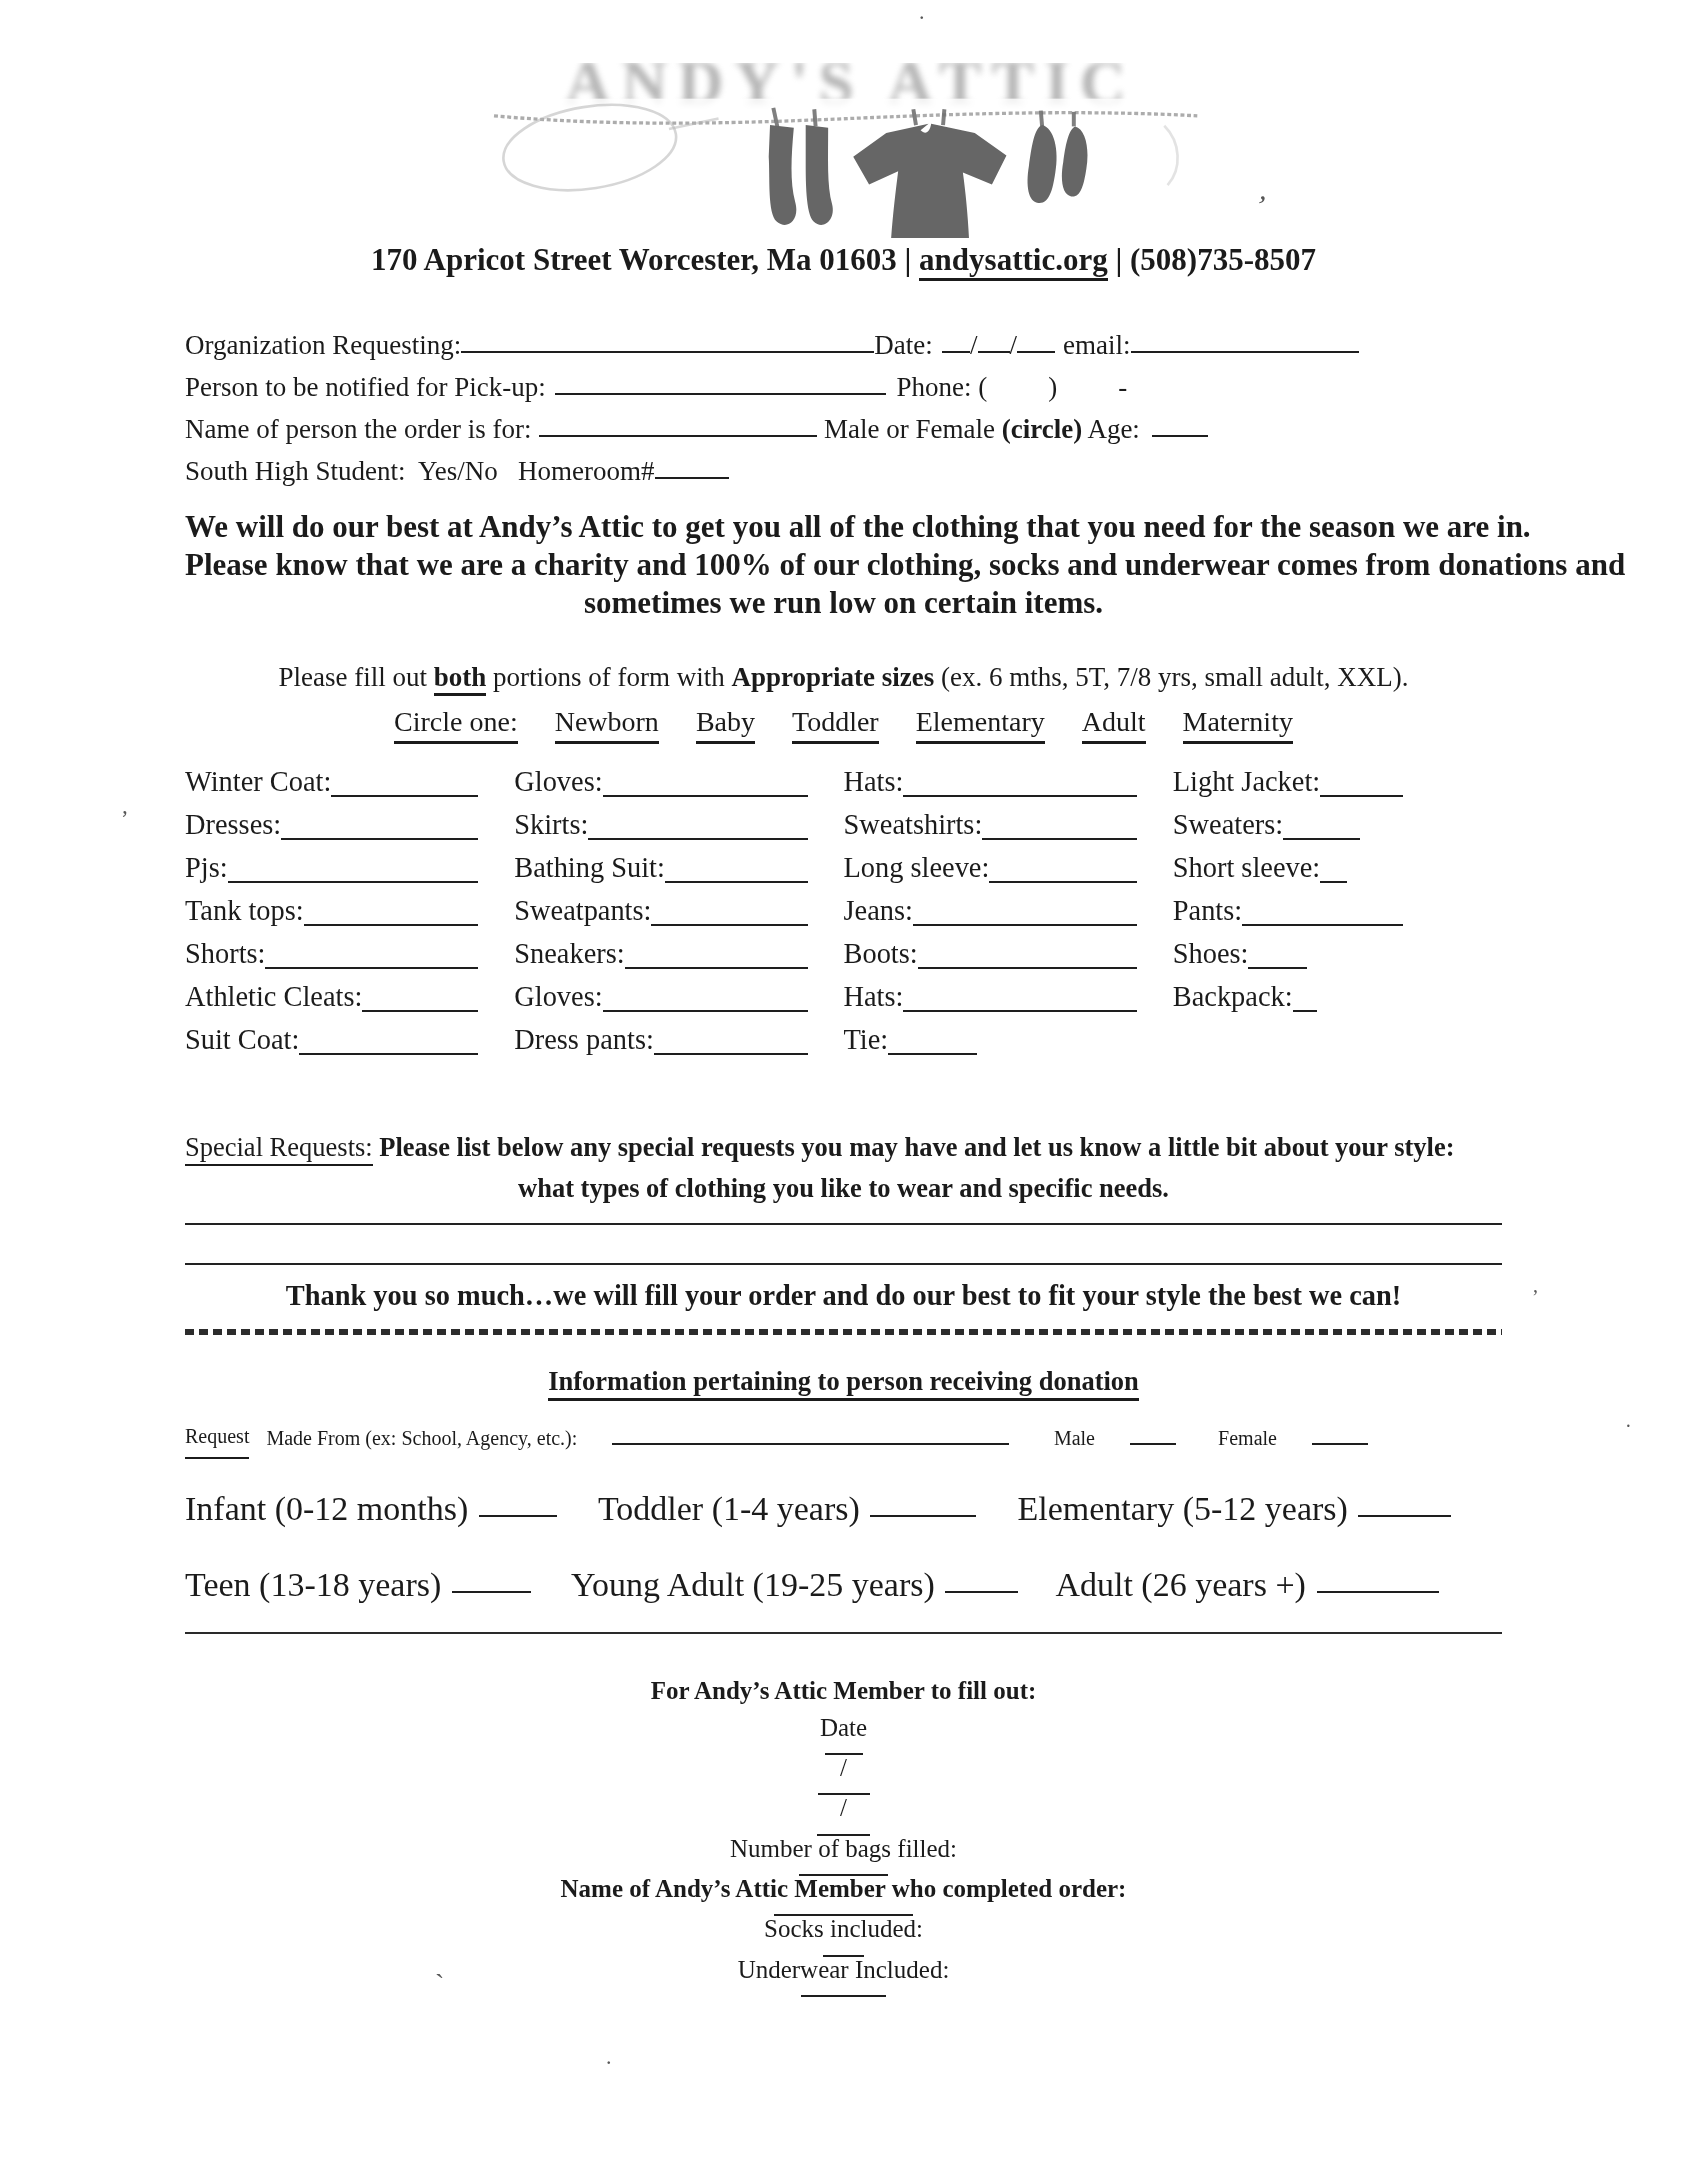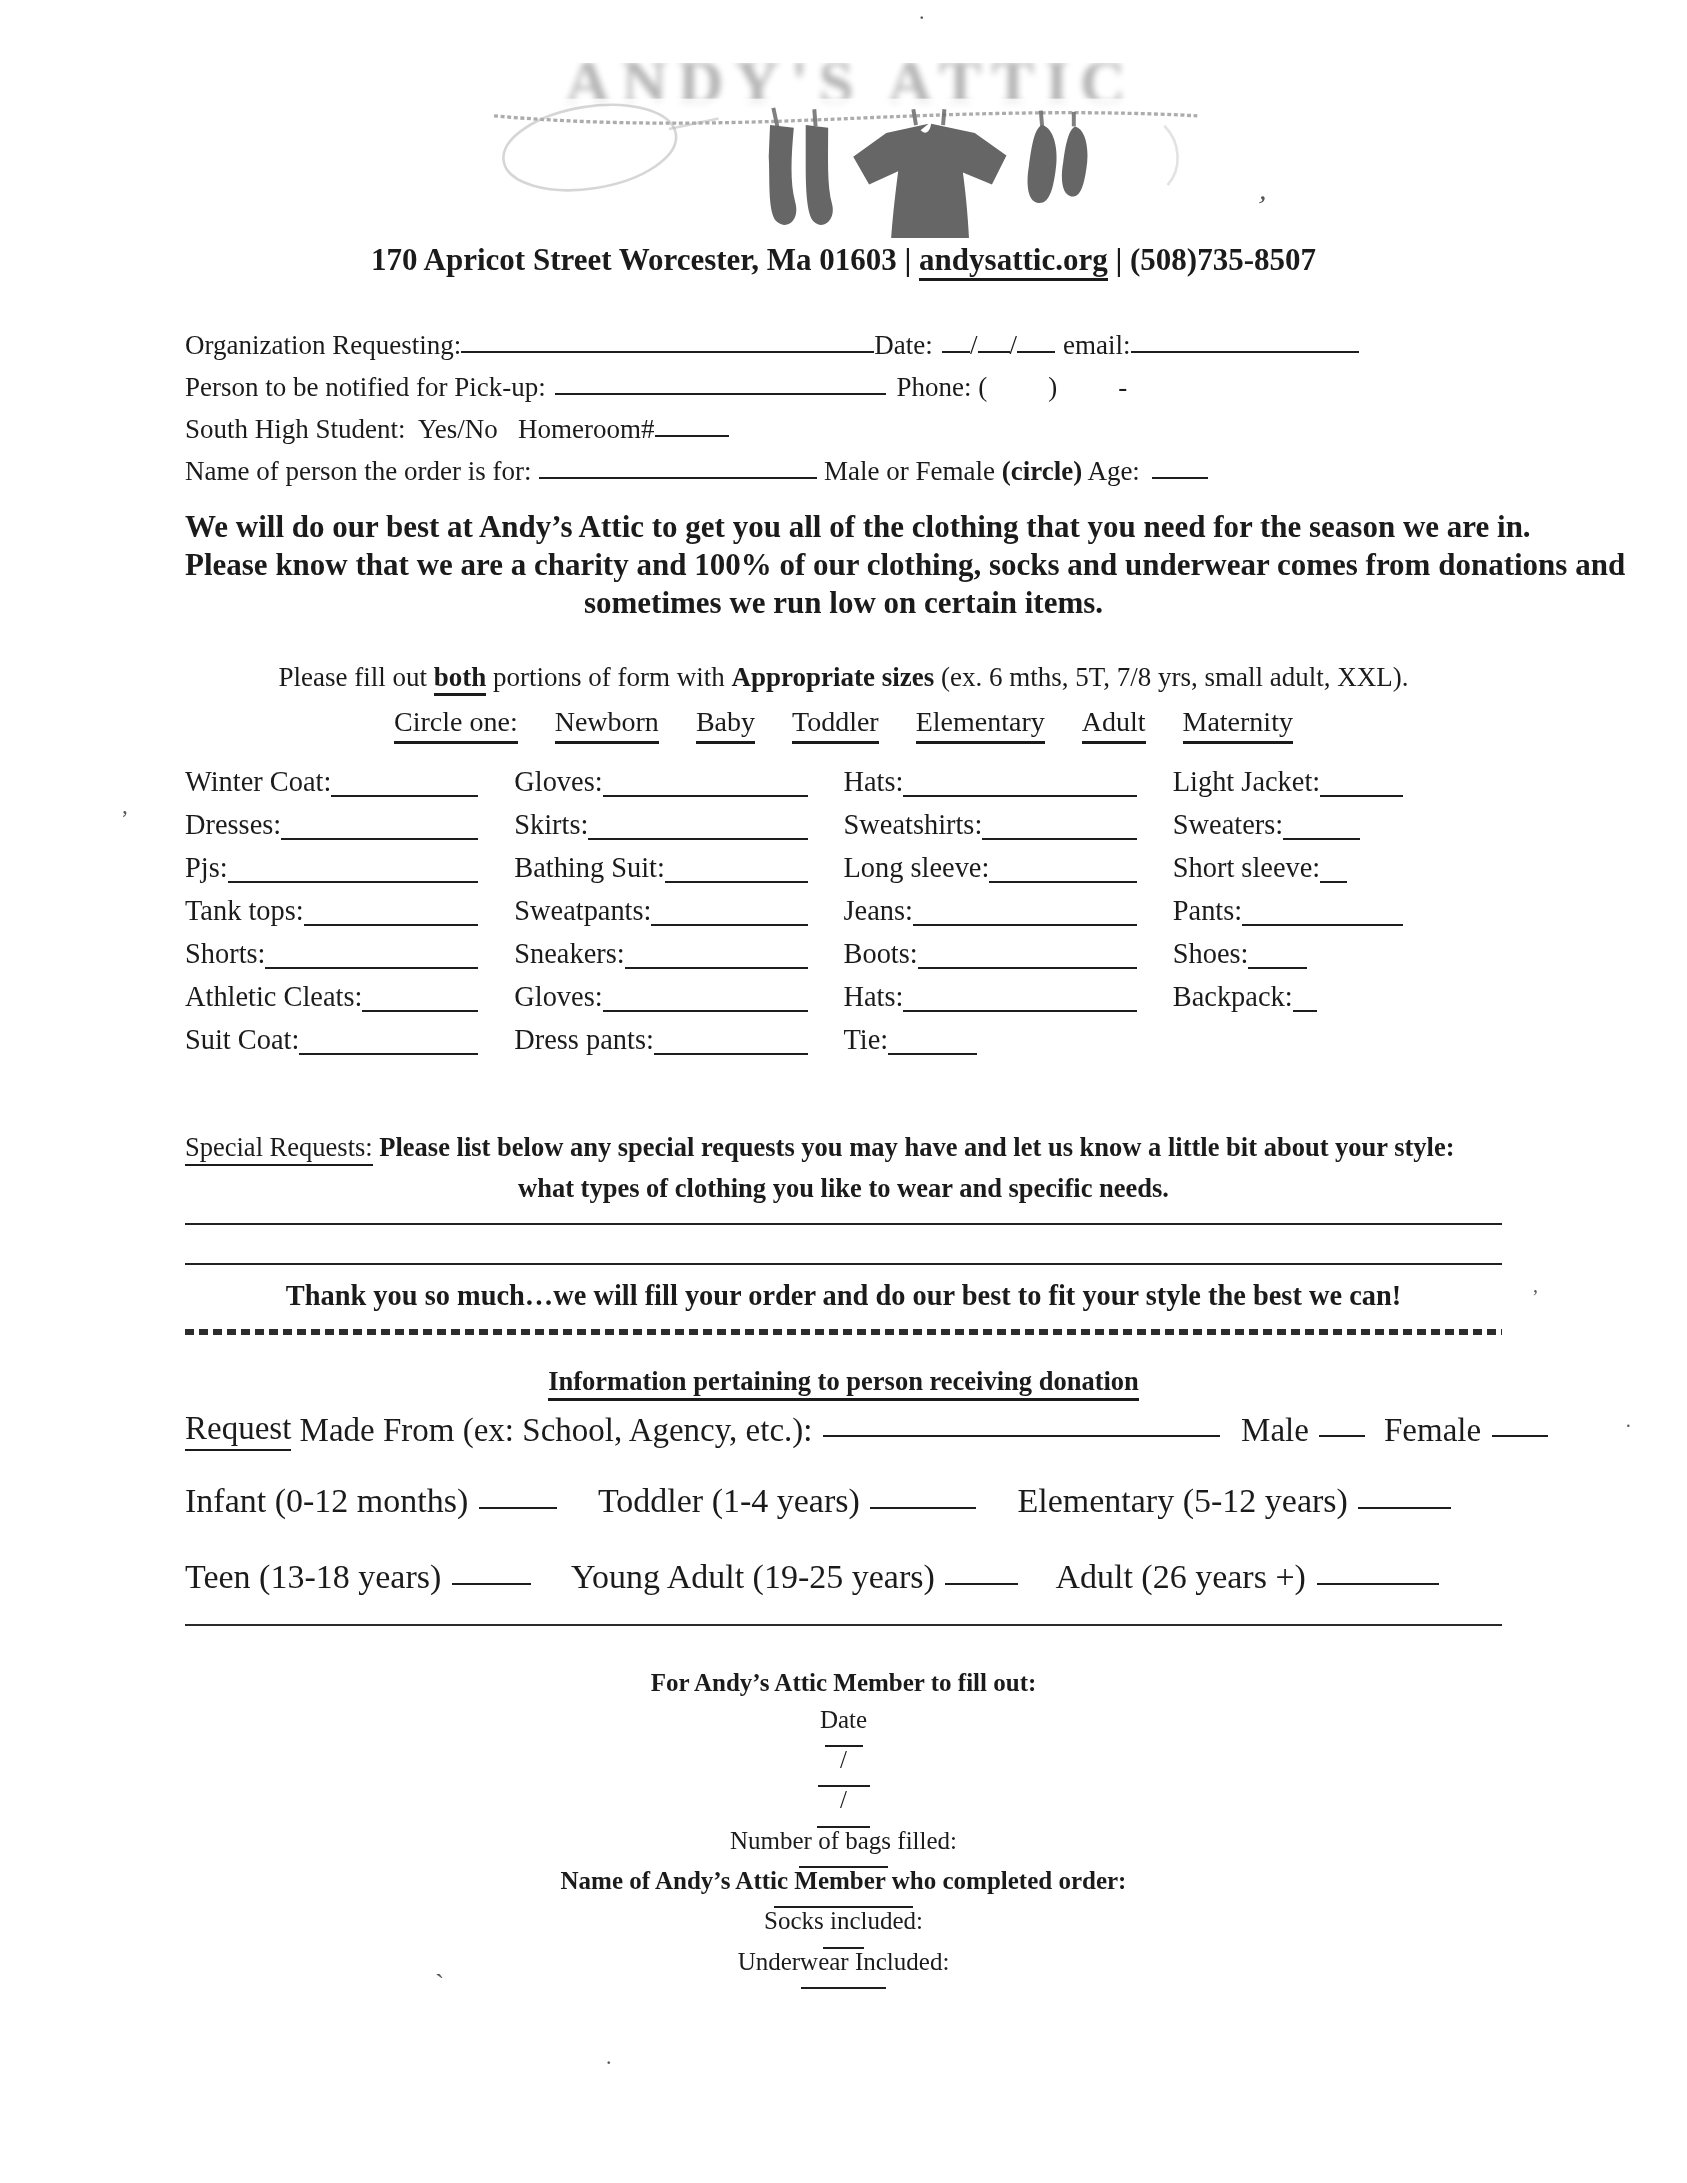--- a/index.html
+++ b/index.html
@@ -47,21 +47,21 @@
   .special .c{text-align:center;}
   .wl{border-bottom:2.6px solid #222;height:0;}
   .wl1{margin-top:14.6px;}
   .wl2{margin-top:38px;}
   .thanks{margin-top:14.6px;text-align:center;font-weight:bold;font-size:28.4px;white-space:nowrap;}
   .dashes{margin-top:17px;height:6px;
     background:repeating-linear-gradient(90deg,#2c2c2c 0 8.6px,rgba(0,0,0,0) 8.6px 14px);}
   
   .infoheading{margin-top:27px;text-align:center;font-size:26.5px;font-weight:bold;line-height:38px;}
   .infoheading span{border-bottom:3.3px solid #1b1b1b;padding-bottom:2px;}
-  .reqline{margin-top:8px;font-size:33px;line-height:40px;}
+  .reqline{margin-top:16px;font-size:20px;line-height:40px;gap:12px;}
   .uw{border-bottom:2.6px solid #1b1b1b;padding-bottom:1.3px;}
   .ages{font-size:34px;line-height:40px;}
   .ages1{margin-top:30px;}
   .ages2{margin-top:36px;}
   .hr2{margin-top:26.5px;border-bottom:2.6px solid #2a2a2a;}
   
   .member{margin-top:38px;font-size:25px;}
   .member .row{line-height:37px;flex-direction:column;}
   
   .speck{position:absolute;color:#3a3a3a;opacity:.85;font-size:22.5px;line-height:1;}
@@ -150,33 +150,33 @@
         <span class="g" style="width:9.3px;"></span>
         <span class="bl" style="width:331px;"></span>
         <span class="g" style="width:10.6px;"></span>
         <span>Phone: (</span>
         <span class="g" style="width:61px;"></span>
         <span>)</span>
         <span class="g" style="width:61px;"></span>
         <span>-</span>
       </div>
       <div class="row">
-        <span>South High Student:  Yes/No   Homeroom#</span>
-        <span class="bl" style="width:74px;"></span>
-      </div>
-      <div class="row">
         <span>Name of person the order is for:</span>
         <span class="g" style="width:8px;"></span>
         <span class="bl" style="width:278px;"></span>
         <span class="g" style="width:6.6px;"></span>
         <span>Male or Female </span>
         <span class="bold">(circle)</span>
         <span> Age:</span>
         <span class="g" style="width:12px;"></span>
         <span class="bl" style="width:56px;"></span>
+      </div>
+      <div class="row">
+        <span>South High Student:  Yes/No   Homeroom#</span>
+        <span class="bl" style="width:74px;"></span>
       </div>
     </div>
 
     <div class="notice">
       <div>We will do our best at Andy’s Attic to get you all of the clothing that you need for the season we are in.</div>
       <div>Please know that we are a charity and 100% of our clothing, socks and underwear comes from donations and</div>
       <div>sometimes we run low on certain items.</div>
     </div>
 
     <div class="sizesnote"><span>Please fill out </span><span class="bold ub">both</span><span> portions of form with </span><span class="bold">Appropriate sizes</span><span> (ex. 6 mths, 5T, 7/8 yrs, small adult, XXL).</span></div>

